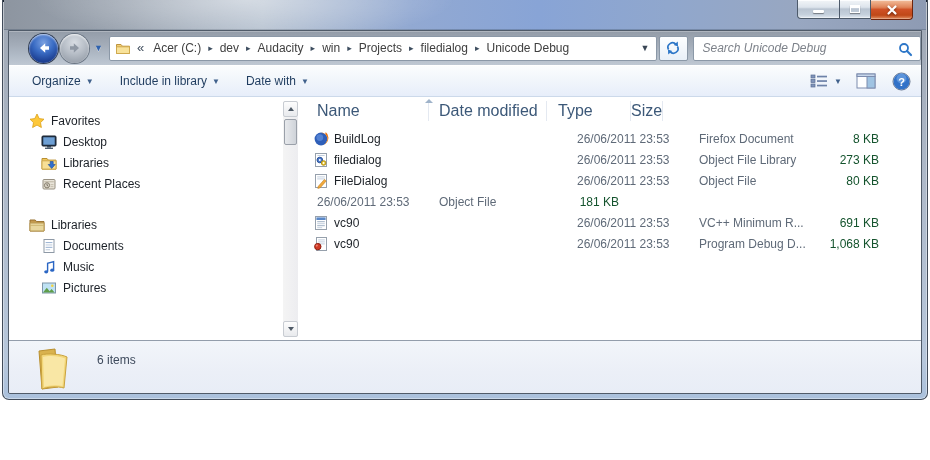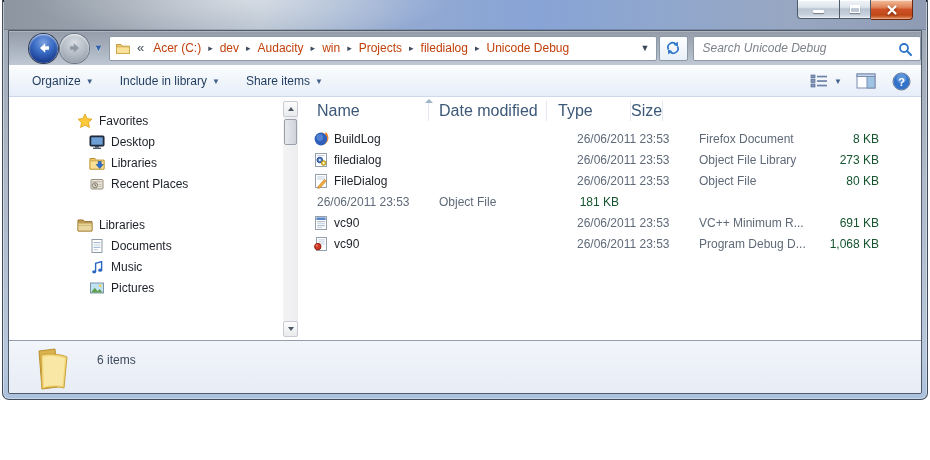--- a/index.html
+++ b/index.html
@@ -60,21 +60,21 @@
   .btn-fwd { margin-left:2px; background:radial-gradient(circle at 50% 30%,#d8dde3 0%,#b7bec7 45%,#9aa2ad 80%); box-shadow:0 0 0 1px #6b7684, inset 0 1px 2px rgba(255,255,255,.8); }
   .nav-chevron { color:#2f62ae; font-size:9px; margin:0 4px 0 5px; text-shadow:0 1px 0 rgba(255,255,255,.5); }
 
   .addressbar {
     height:25px; width:568px; margin-left:2px; background:#fff;
     border:1px solid #8b98a7; border-radius:2px; display:flex; align-items:center; position:relative;
   }
   .addr-folder { margin-left:5px; flex:0 0 auto; }
   .crumb-overflow { color:#404e5e; font-size:13px; margin:0 2px 2px 6px; }
   .crumbs { display:flex; align-items:center; height:100%; }
-  .crumb { font-size:12px; color:#c2410c; padding:0 7px; cursor:default; white-space:nowrap; }
+  .crumb { font-size:12px; color:#404040; padding:0 7px; cursor:default; white-space:nowrap; }
   .crumb-sep { font-size:9px; color:#3c4c5e; }
   .addr-dd { position:absolute; right:6px; color:#3a4document9; color:#3a4756; font-size:9px; }
 
   .refresh-btn {
     height:25px; width:31px; margin-left:2px; background:linear-gradient(180deg,#fdfeff,#e9f0f8);
     border:1px solid #8b98a7; border-radius:2px; display:flex; align-items:center; justify-content:center;
   }
   .searchbox {
     height:25px; width:236px; margin-left:5px; background:#fff;
     border:1px solid #8b98a7; border-radius:2px; position:relative; display:flex; align-items:center;
@@ -99,21 +99,21 @@
   .views-btn { display:flex; align-items:center; margin-right:14px; }
   .views-btn .dd { font-size:8px; color:#40618c; margin-left:6px; }
   .pane-btn { margin-right:16px; display:flex; align-items:center; }
   .help-btn { display:flex; align-items:center; }
 
   
   .main { flex:1 1 auto; background:#ffffff; display:flex; position:relative; overflow:hidden; }
 
   
   .sidebar { width:292px; flex:0 0 292px; position:relative; padding-top:13px; }
-  .sb-section { margin-top:0;padding-left:48px; }
+  .sb-section { margin-top:0; }
   .sb-section + .sb-section { margin-top:20px; }
   .sb-row { height:21px; display:flex; align-items:center; cursor:default; }
   .sb-row.head { padding-left:20px; }
   .sb-row.child { padding-left:32px; }
   .sb-icon { width:16px; height:16px; flex:0 0 16px; display:flex; align-items:center; justify-content:center; margin-right:6px; }
   .sb-label { font-size:12px; color:#1c2128; white-space:nowrap; }
 
   .sb-scroll { position:absolute; top:4px; right:3px; width:15px; bottom:3px; background:linear-gradient(90deg,#f4f4f4,#ededf0); border-radius:2px; }
   .sb-scroll .arr { position:absolute; left:0; width:15px; height:16px; display:flex; align-items:center; justify-content:center; background:linear-gradient(180deg,#fdfdfd,#e8eaed); border:1px solid #c8ccd2; border-radius:2px; }
   .sb-scroll .arr.up { top:0; }
@@ -241,21 +241,21 @@
         <div id="tb-left" style="display:flex;align-items:center;">
             <div class="tb-item">
               <span class="lbl">Organize</span>
               <span class="dd">▼</span>
             </div>
             <div class="tb-item">
               <span class="lbl">Include in library</span>
               <span class="dd">▼</span>
             </div>
             <div class="tb-item">
-              <span class="lbl">Share items</span>
+              <span class="lbl">Date with</span>
               <span class="dd">▼</span>
             </div>
           </div>
         <div class="tb-right">
           <div class="views-btn">
             <svg width="18" height="14" viewBox="0 0 18 14">
               <rect x="1" y="1" width="4" height="3" fill="#8094b8" stroke="#5a6e94" stroke-width=".7"></rect>
               <rect x="1" y="5.5" width="4" height="3" fill="#8094b8" stroke="#5a6e94" stroke-width=".7"></rect>
               <rect x="1" y="10" width="4" height="3" fill="#8094b8" stroke="#5a6e94" stroke-width=".7"></rect>
               <rect x="7" y="1.7" width="10" height="1.7" fill="#6d82a8"></rect>

